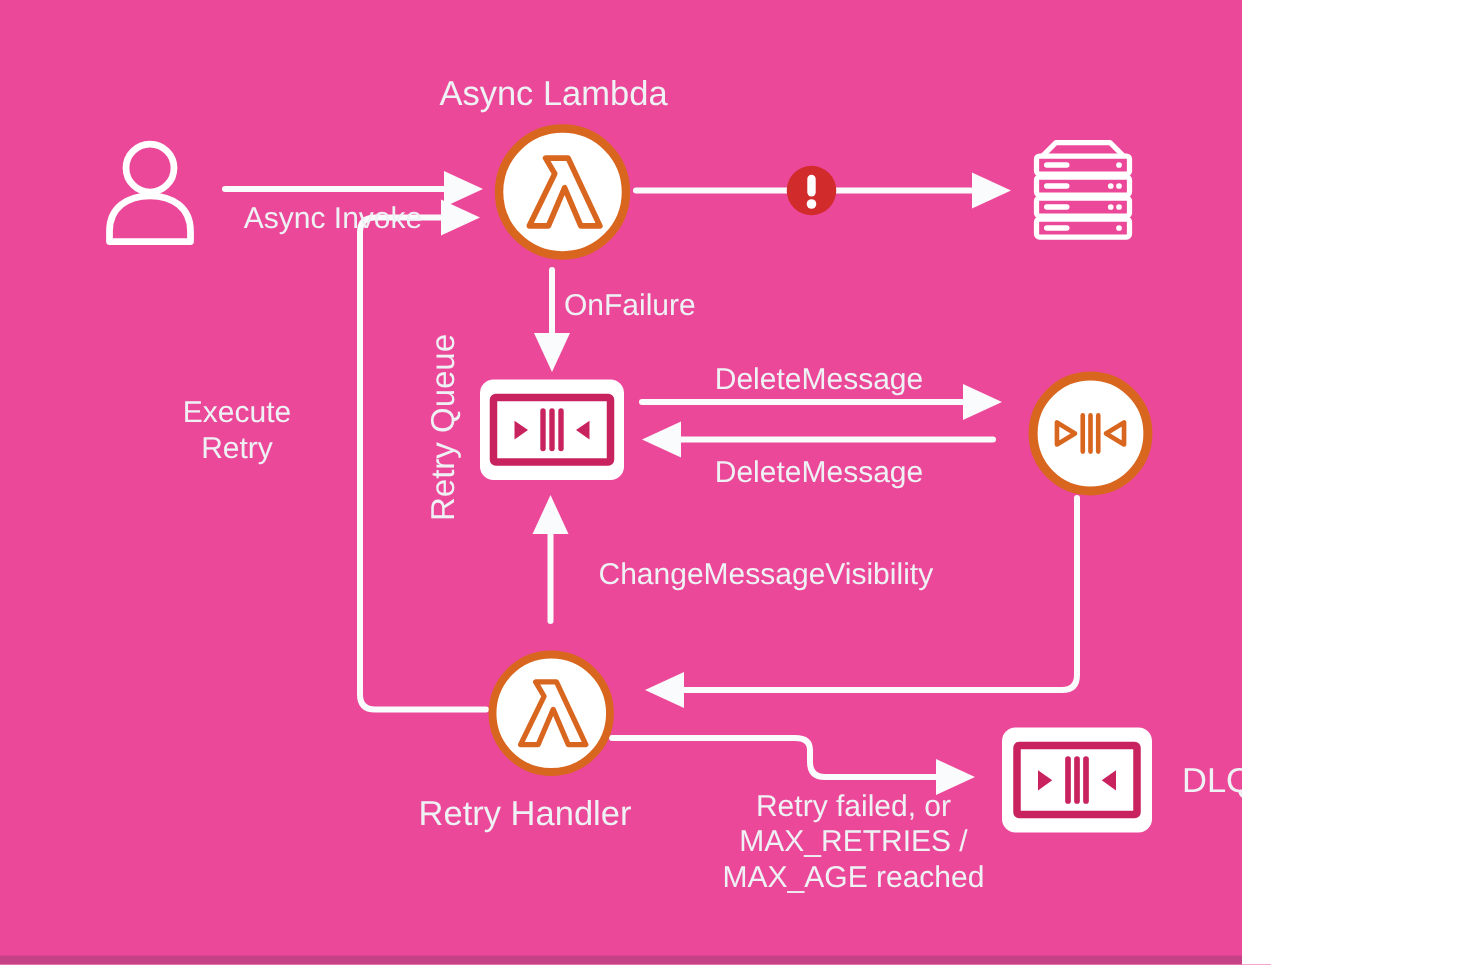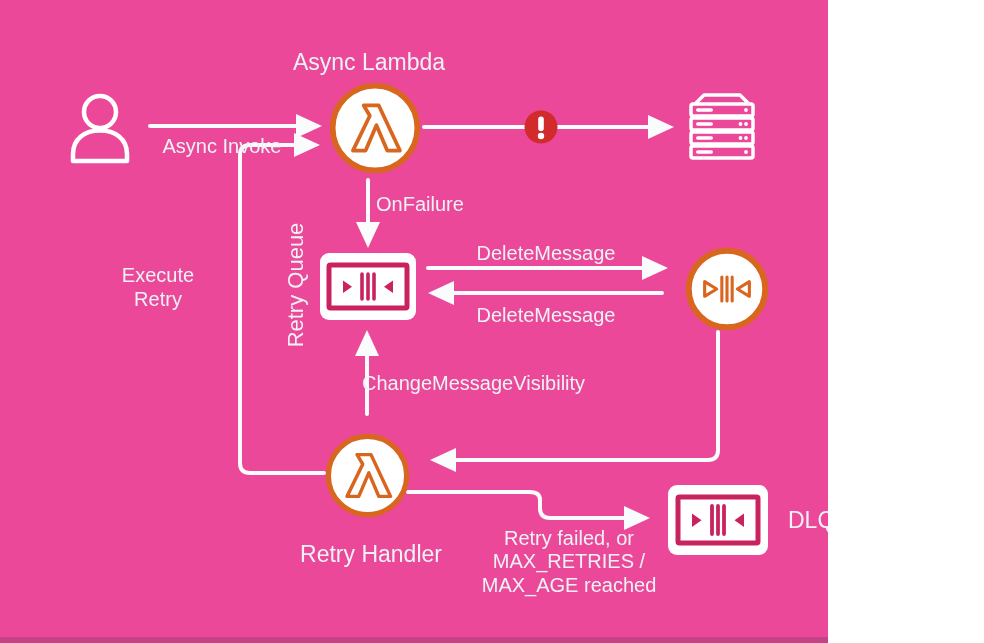--- a/index.html
+++ b/index.html
@@ -174,24 +174,24 @@
   <div class="lbl f22 nowrap" style="left:296px; top:285px; transform:translate(-50%,-50%) rotate(-90deg);">Retry Queue</div>
 
   <div class="lbl f20 ctr nowrap" style="left:546px; top:241px;">DeleteMessage</div>
 
   <div class="lbl f20 ctr nowrap" style="left:546px; top:303px;">DeleteMessage</div>
 
 
   <div class="lbl f20 rtext" style="left:98px; top:263px; width:120px;">Execute
 Retry</div>
 
-  <div class="lbl f20 nowrap" style="left:362px; top:371px;">ChangeMessageVisibility</div>
+  <div class="lbl f20 nowrap" style="left:399px; top:371px;">ChangeMessageVisibility</div>
 
 
-  <div class="lbl f23 ctr nowrap" style="left:371px; top:528px;margin-top:12px;">Retry Handler</div>
+  <div class="lbl f23 ctr nowrap" style="left:350px; top:528px;">Retry Handler</div>
 
   <div class="lbl f20 ctr" style="left:569px; top:527px; line-height:1.17;">Retry failed, or
 MAX_RETRIES /
 MAX_AGE reached</div>
 
   <div class="lbl f23 nowrap" style="left:788px; top:506px;text-align:right;">DLQ</div>
 
   <div class="bottom-strip"></div>
 </div>
 

